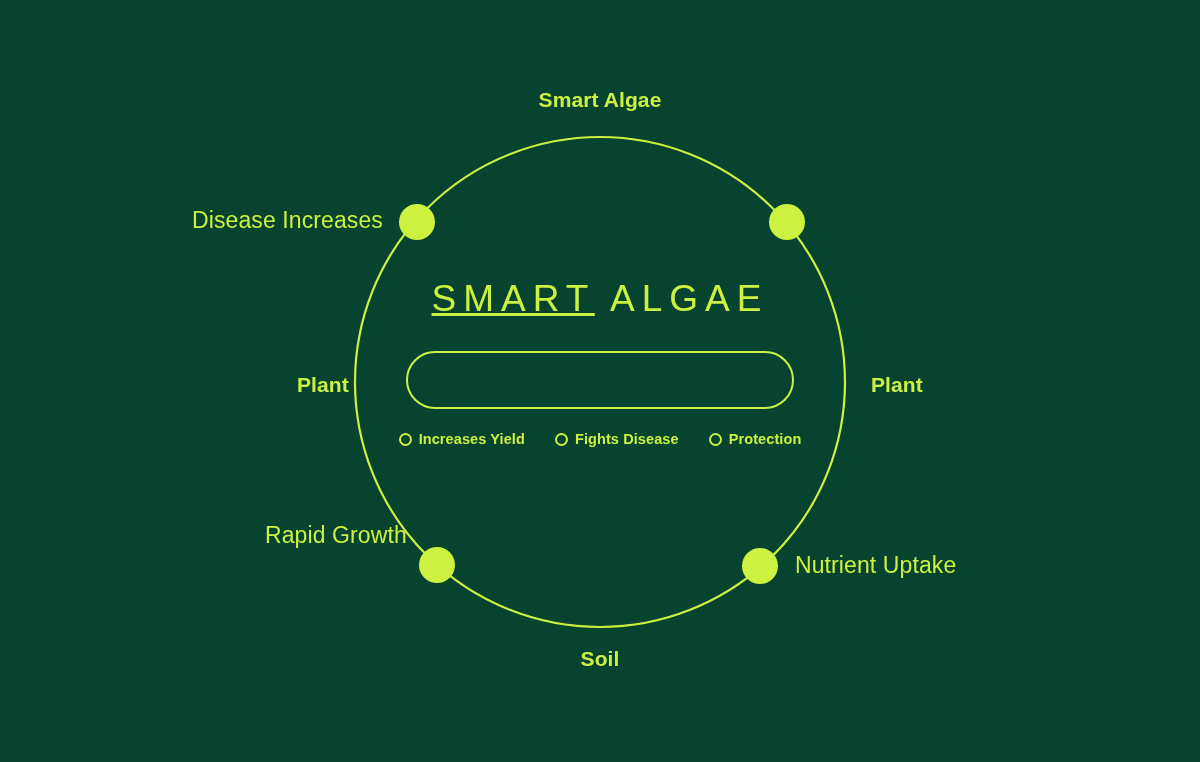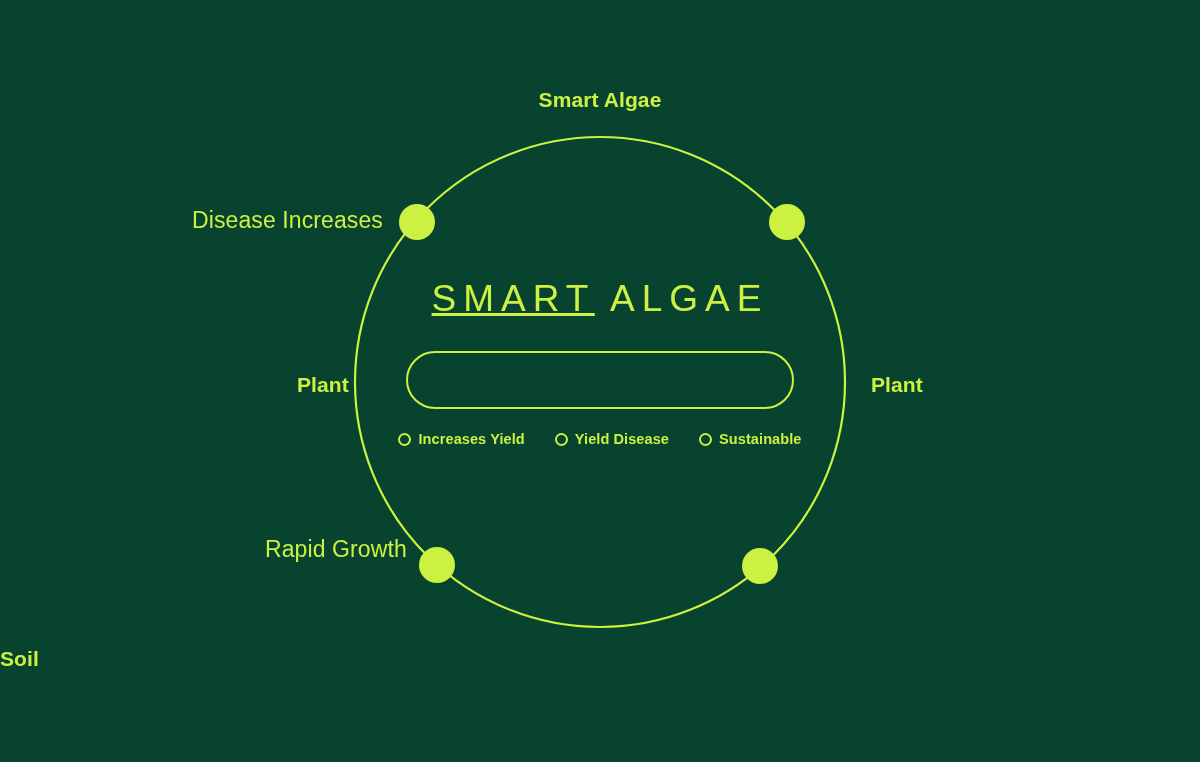--- a/index.html
+++ b/index.html
@@ -30,36 +30,36 @@
   
   .axis-label {
     position: absolute;
     color: #CCF141;
     font-size: 21px;
     font-weight: bold;
     letter-spacing: 0.1px;
     white-space: nowrap;
   }
   #axis-top    { left: 0; right: 0; top: 88px; text-align: center; }
-  #axis-bottom { left: 0; right: 0; top: 647px; text-align: left; }
+  #axis-bottom { left: 0; right: 0; top: 647px; text-align: center; }
   #axis-left   { left: 272px; top: 373px; margin-left: 25px; }
   #axis-right  { left: 871px; top: 373px; }
 
   
   .node-label {
     position: absolute;
     color: #CCF141;
     font-size: 23px;
     font-weight: normal;
     white-space: nowrap;
     letter-spacing: 0.1px;
   }
   #label-disease-protection { left: 192px; top: 207px; }
   #label-photosynthesis     { left: 820px; top: 208px; }
-  #label-rapid-growth       { left: 265px; top: 536px; }
+  #label-rapid-growth       { left: 265px; top: 522px; }
   #label-nutrient-uptake    { left: 795px; top: 552px; }
 
   
   #center-block {
     position: absolute;
     left: 355px;
     top: 280px;
     width: 490px;
     text-align: center;
   }
@@ -132,39 +132,40 @@
     <circle cx="760" cy="566" r="18" fill="#CCF141"></circle>
   </svg>
 
   <div class="axis-label" id="axis-top">Smart Algae</div>
   <div class="axis-label" id="axis-right">Plant</div>
   <div class="axis-label" id="axis-bottom">Soil</div>
   <div class="axis-label" id="axis-left">Plant</div>
 
   <div class="node-label" id="label-disease-protection">Disease Increases</div>
   <div class="node-label" id="label-rapid-growth">Rapid Growth</div>
+  <div class="node-label" id="label-nutrient-uptake">Nutrient Uptake</div>
 
   <div id="center-block">
 
     <div id="brand-wordmark">
       <span class="w-light">SMART</span>
       <span class="w-bold">ALGAE</span>
     </div>
 
     <input id="search-field" type="text" placeholder="" style="">
 
     <div id="option-row">
       <div class="option-item">
         <span class="radio-dot"></span>
         <span class="option-text">Increases Yield</span>
       </div>
       <div class="option-item">
         <span class="radio-dot"></span>
-        <span class="option-text">Yield Disease</span>
+        <span class="option-text">Fights Disease</span>
       </div>
       <div class="option-item">
         <span class="radio-dot"></span>
-        <span class="option-text">Sustainable</span>
+        <span class="option-text">Protection</span>
       </div>
     </div>
 
   </div>
 </div>
 
 </body></html>

